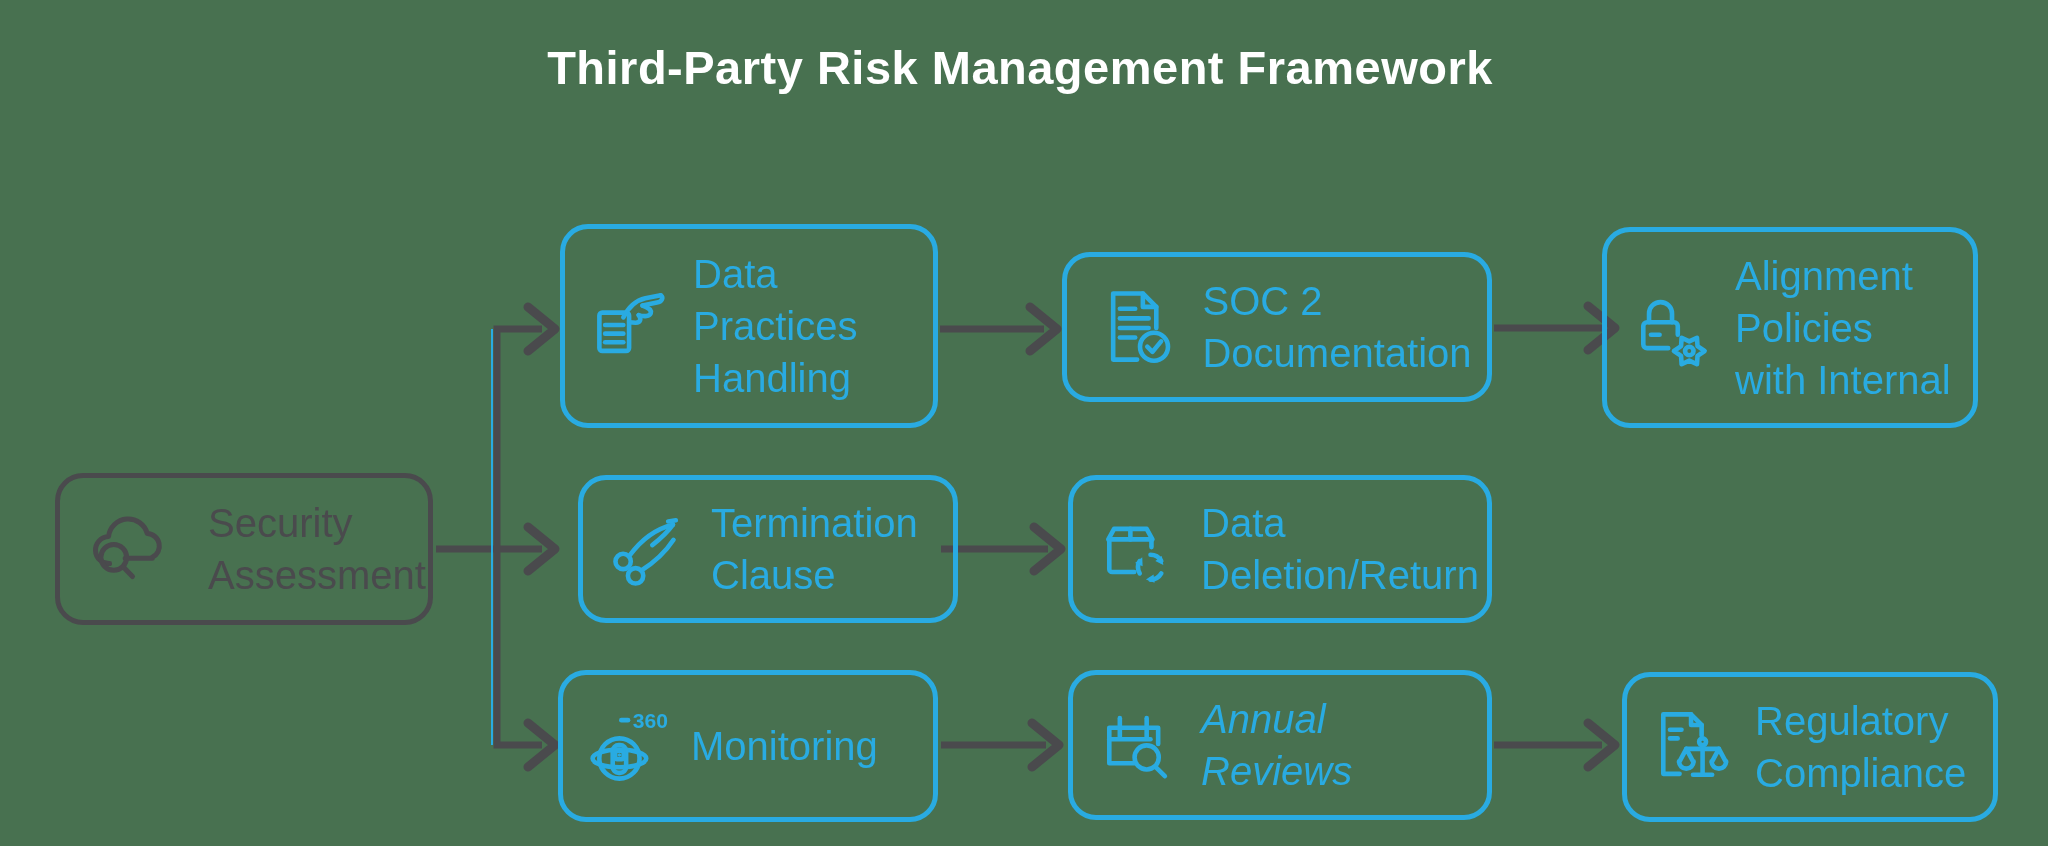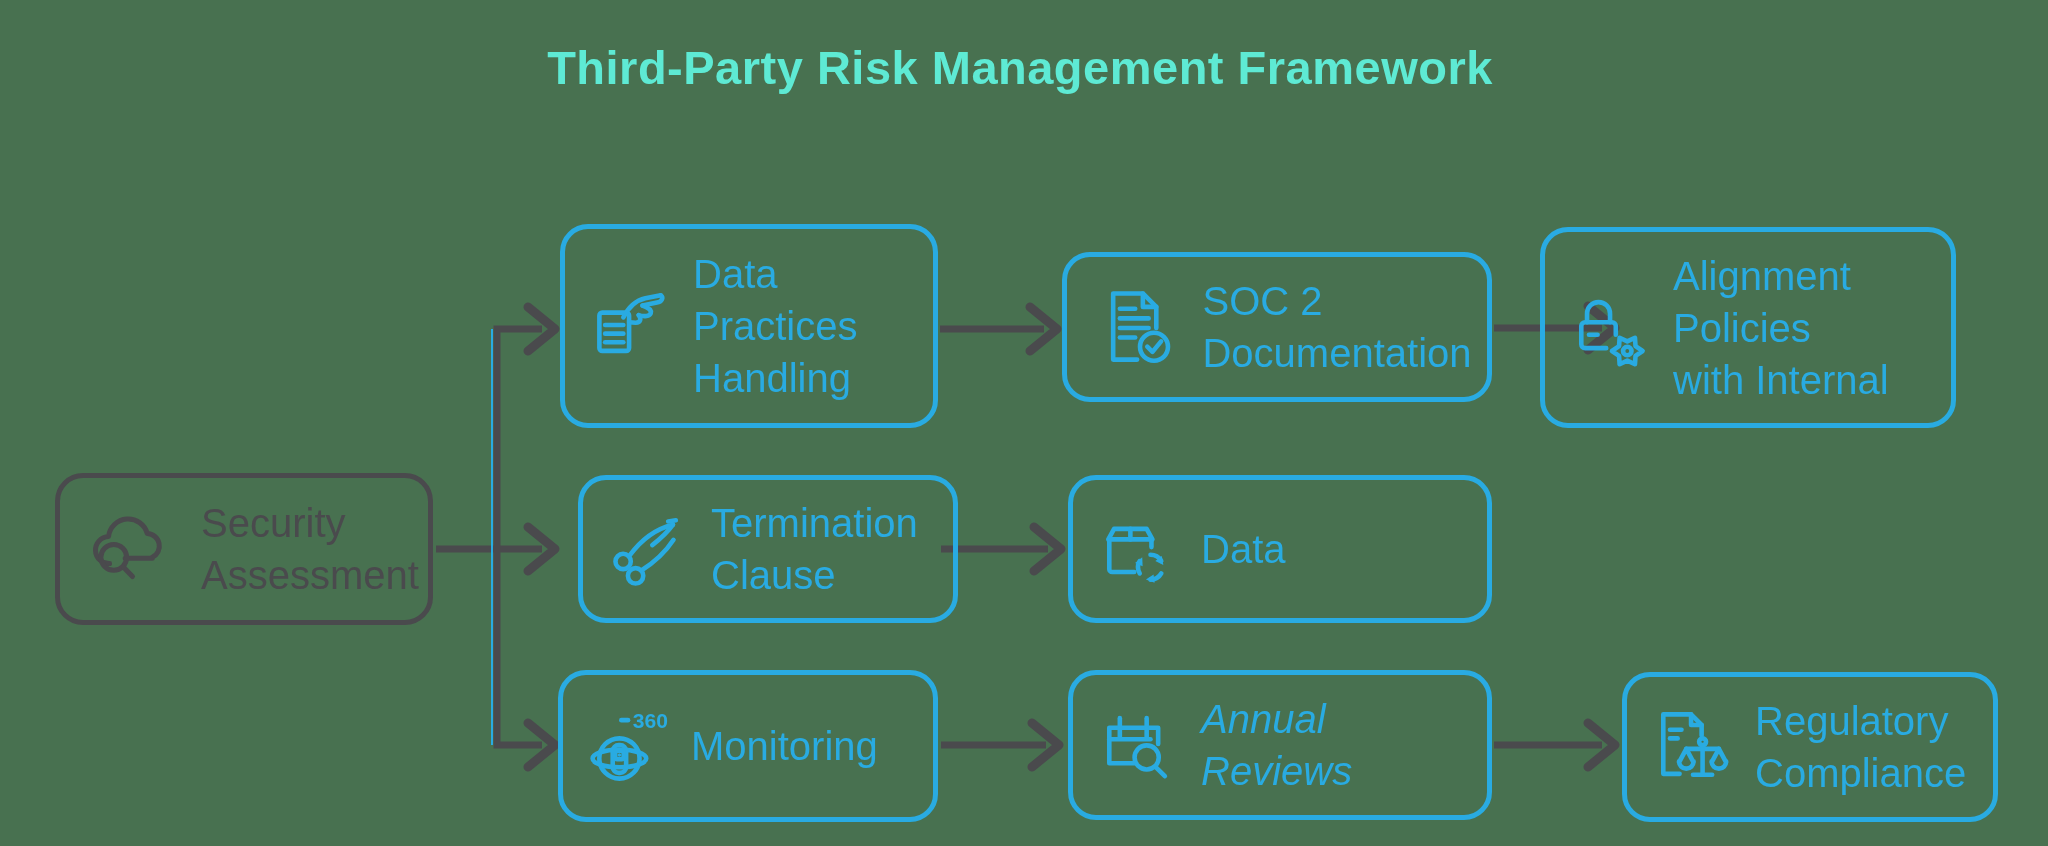--- a/index.html
+++ b/index.html
@@ -5,40 +5,40 @@
   :root{
     --blue:#29ABE2;
     --gray:#4A4A4D;
     --bg:#487150;
   }
   html,body{margin:0;padding:0;}
   body{font-family:"Liberation Sans", sans-serif; background:var(--bg);}
   #canvas{position:relative; width:2048px; height:846px; background:var(--bg); overflow:hidden;}
   #diagram-title{
     position:absolute; left:0; right:8px; top:40px;
-    text-align:center; font-size:47px; font-weight:bold; color:#5eead4;
+    text-align:center; font-size:47px; font-weight:bold; color:#ffffff;
     letter-spacing:0.5px;
   }
   #connectors{position:absolute; left:0; top:0; z-index:0;}
   .shaft{stroke:var(--gray); stroke-width:7; fill:none;}
   .chev{stroke:var(--gray); stroke-width:9; fill:none; stroke-linecap:round; stroke-linejoin:round;}
   .thin-blue{stroke:var(--blue); stroke-width:2; fill:none;}
   .node{
     position:absolute; z-index:1; box-sizing:border-box;
     border:5px solid var(--blue); border-radius:28px;
     display:flex; align-items:center; padding:0 8px 0 20px; gap:16px;
   }
   .node.gray{border-color:var(--gray);}
   .icon{flex:none;}
   .icon .stk{stroke:var(--blue); stroke-width:2.4; fill:none; stroke-linecap:round; stroke-linejoin:round;}
   .icon .fil{fill:var(--blue); stroke:none;}
   .node.gray .icon .stk{stroke:var(--gray);}
   .icon text{fill:var(--blue); font-weight:bold; font-family:"Liberation Sans",sans-serif;}
   .label{font-size:40px; line-height:52px; color:var(--blue);}
-  .node.gray .label{color:var(--gray);}
+  .node.gray .label{color:var(--gray);margin-left:7px;}
   .label span{display:block; white-space:nowrap;}
 </style>
 </head>
 <body>
 
 <div id="canvas">
 
   <div id="diagram-title">Third-Party Risk Management Framework</div>
 
   <svg id="connectors" width="2048" height="846" viewBox="0 0 2048 846">
@@ -118,21 +118,21 @@
       <line class="stk" x1="13.5" y1="29.5" x2="21.5" y2="29.5"></line>
       <circle class="stk" cx="31.3" cy="34.3" r="7.3"></circle>
       <path class="stk" d="M 27.8 34.3 L 30.5 37 L 35 31.5"></path>
     </svg>
     <div class="label">
       <span>SOC 2</span>
       <span>Documentation</span>
     </div>
   </div>
 
-  <div class="node" style="left:1540px; top:227px; width:416px; height:201px;">
+  <div class="node" style="left:1602px; top:227px; width:376px; height:201px;">
     <svg class="icon" width="92" height="92" viewBox="0 0 48 48">
       <path class="stk" d="M 11.5 21 V 16.5 A 6 6 0 0 1 23.5 16.5 V 21"></path>
       <path class="stk" d="M 26.5 27.5 V 23 a 2 2 0 0 0 -2 -2 h -14 a 2 2 0 0 0 -2 2 v 9.5 a 2 2 0 0 0 2 2 h 11"></path>
       <line class="stk" x1="12.5" y1="27.5" x2="17" y2="27.5"></line>
       <path class="stk" d="M 40.5 36 L 36.8 38.5 L 36.5 42.9 L 32.5 41 L 28.5 42.9 L 28.2 38.5 L 24.5 36 L 28.2 33.5 L 28.5 29.1 L 32.5 31 L 36.5 29.1 L 36.8 33.5 Z"></path>
       <circle class="stk" cx="32.5" cy="36" r="2.2"></circle>
     </svg>
     <div class="label">
       <span>Alignment</span>
       <span>Policies</span>
@@ -165,20 +165,21 @@
         <path class="stk" d="M 30 27 A 6.5 6.5 0 0 1 35.6 30.2"></path>
         <path class="fil" d="M 35.9 27.6 L 36.7 32.4 L 32.5 30.2 Z"></path>
         <path class="stk" transform="rotate(120 30 33.5)" d="M 30 27 A 6.5 6.5 0 0 1 35.6 30.2"></path>
         <path class="fil" transform="rotate(120 30 33.5)" d="M 35.9 27.6 L 36.7 32.4 L 32.5 30.2 Z"></path>
         <path class="stk" transform="rotate(240 30 33.5)" d="M 30 27 A 6.5 6.5 0 0 1 35.6 30.2"></path>
         <path class="fil" transform="rotate(240 30 33.5)" d="M 35.9 27.6 L 36.7 32.4 L 32.5 30.2 Z"></path>
       </g>
     </svg>
     <div class="label">
       <span>Data</span>
+      <span>Deletion/Return</span>
     </div>
   </div>
 
   <div class="node" style="left:558px; top:670px; width:380px; height:152px;">
     <svg class="icon" width="92" height="92" viewBox="0 0 48 48">
       <circle class="stk" cx="19" cy="30.5" r="10.5"></circle>
       <ellipse class="stk" cx="19" cy="30.5" rx="14" ry="4.6"></ellipse>
       <rect class="stk" x="15.5" y="23.5" width="7" height="14.5" rx="3.2"></rect>
       <rect class="stk" x="16.8" y="26.5" width="4.4" height="4.4" rx="1"></rect>
       <circle class="fil" cx="19" cy="28.7" r="0.9"></circle>

